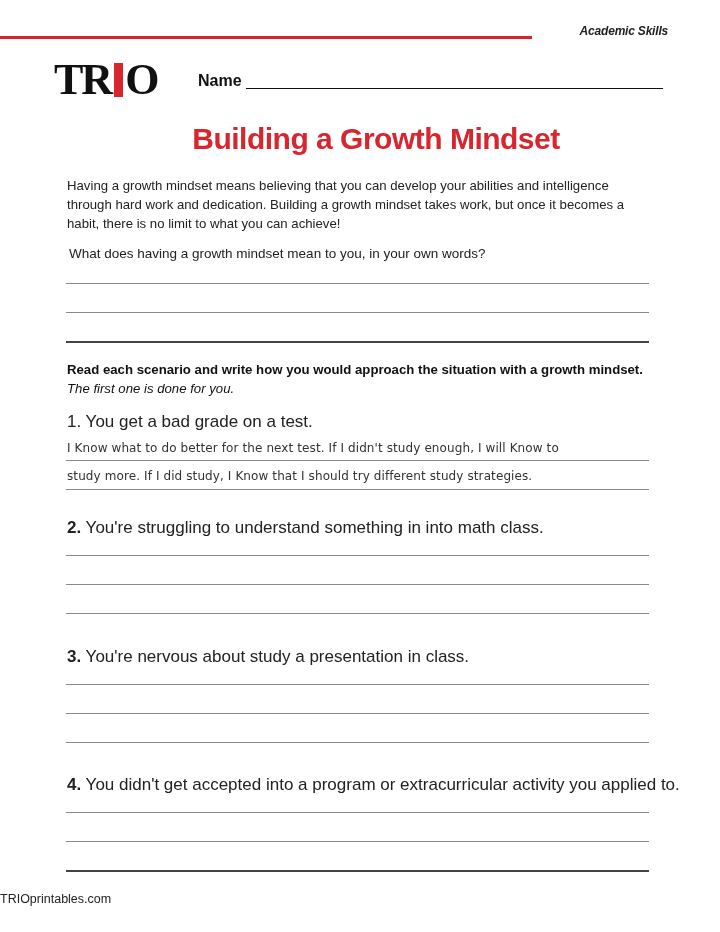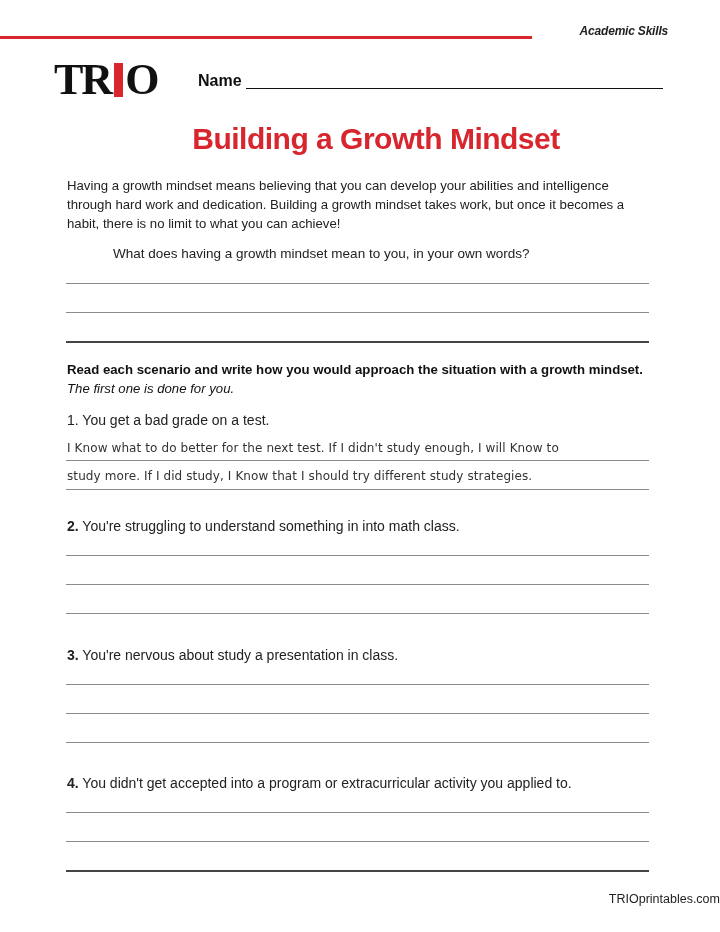--- a/index.html
+++ b/index.html
@@ -12,35 +12,35 @@
     .logo { position: absolute; left: 54px; top: 58px; height: 44px; font-family: Liberation Serif, serif; font-weight: bold; font-size: 44px; line-height: 44px; letter-spacing: -2px; color: #111; display: flex; align-items: center; }
     .logo .bar { display: inline-block; width: 9px; height: 34px; background: #d7262e; margin: 0 2px 0 3px; }
 
     .name-label { position: absolute; left: 198px; top: 72px; font-size: 16px; font-weight: bold; color: #111; }
     .name-line { position: absolute; left: 246px; top: 88px; width: 417px; height: 1px; background: #111; }
 
     .title { position: absolute; left: 16px; width: 720px; top: 122px; text-align: center; font-size: 30px; font-weight: bold; color: #d7262e; letter-spacing: -0.5px; }
 
     .intro { position: absolute; left: 67px; top: 176px; width: 590px; font-size: 13.2px; line-height: 19px; color: #222; }
 
-    .q-prompt { position: absolute; left: 69px; top: 246px; font-size: 13.5px; color: #222; margin-left: 44px; }
+    .q-prompt { position: absolute; left: 69px; top: 246px; font-size: 13.5px; color: #222; }
 
     .rule { position: absolute; left: 66px; width: 583px; height: 1px; background: #8a8a8a; }
     .rule.dark { background: #444; height: 2px; }
 
     .instructions { position: absolute; left: 67px; top: 360px; width: 590px; font-size: 13.2px; line-height: 19px; color: #111; }
     .instructions b { font-weight: bold; }
     .instructions i { font-style: italic; }
 
-    .scenario { position: absolute; left: 67px; font-size: 14px; color: #222; }
+    .scenario { position: absolute; left: 67px; font-size: 17px; color: #222; }
     .scenario b { font-weight: bold; }
 
     .hand { position: absolute; left: 67px; font-family: "DejaVu Sans", sans-serif; font-size: 12px; color: #333; letter-spacing: 0.1px; white-space: nowrap; }
 
-    .footer { position: absolute; left: 0; width: 720px; top: 892px; text-align: right; font-size: 12.5px; color: #222; }
+    .footer { position: absolute; left: 0; width: 720px; top: 892px; text-align: left; font-size: 12.5px; color: #222; }
   </style>
 </head>
 <body>
 
 <div class="top-rule"></div>
 <div class="section-label">Academic Skills</div>
 
 <div class="logo">
   <span>TR</span>
     <span class="bar"></span>

